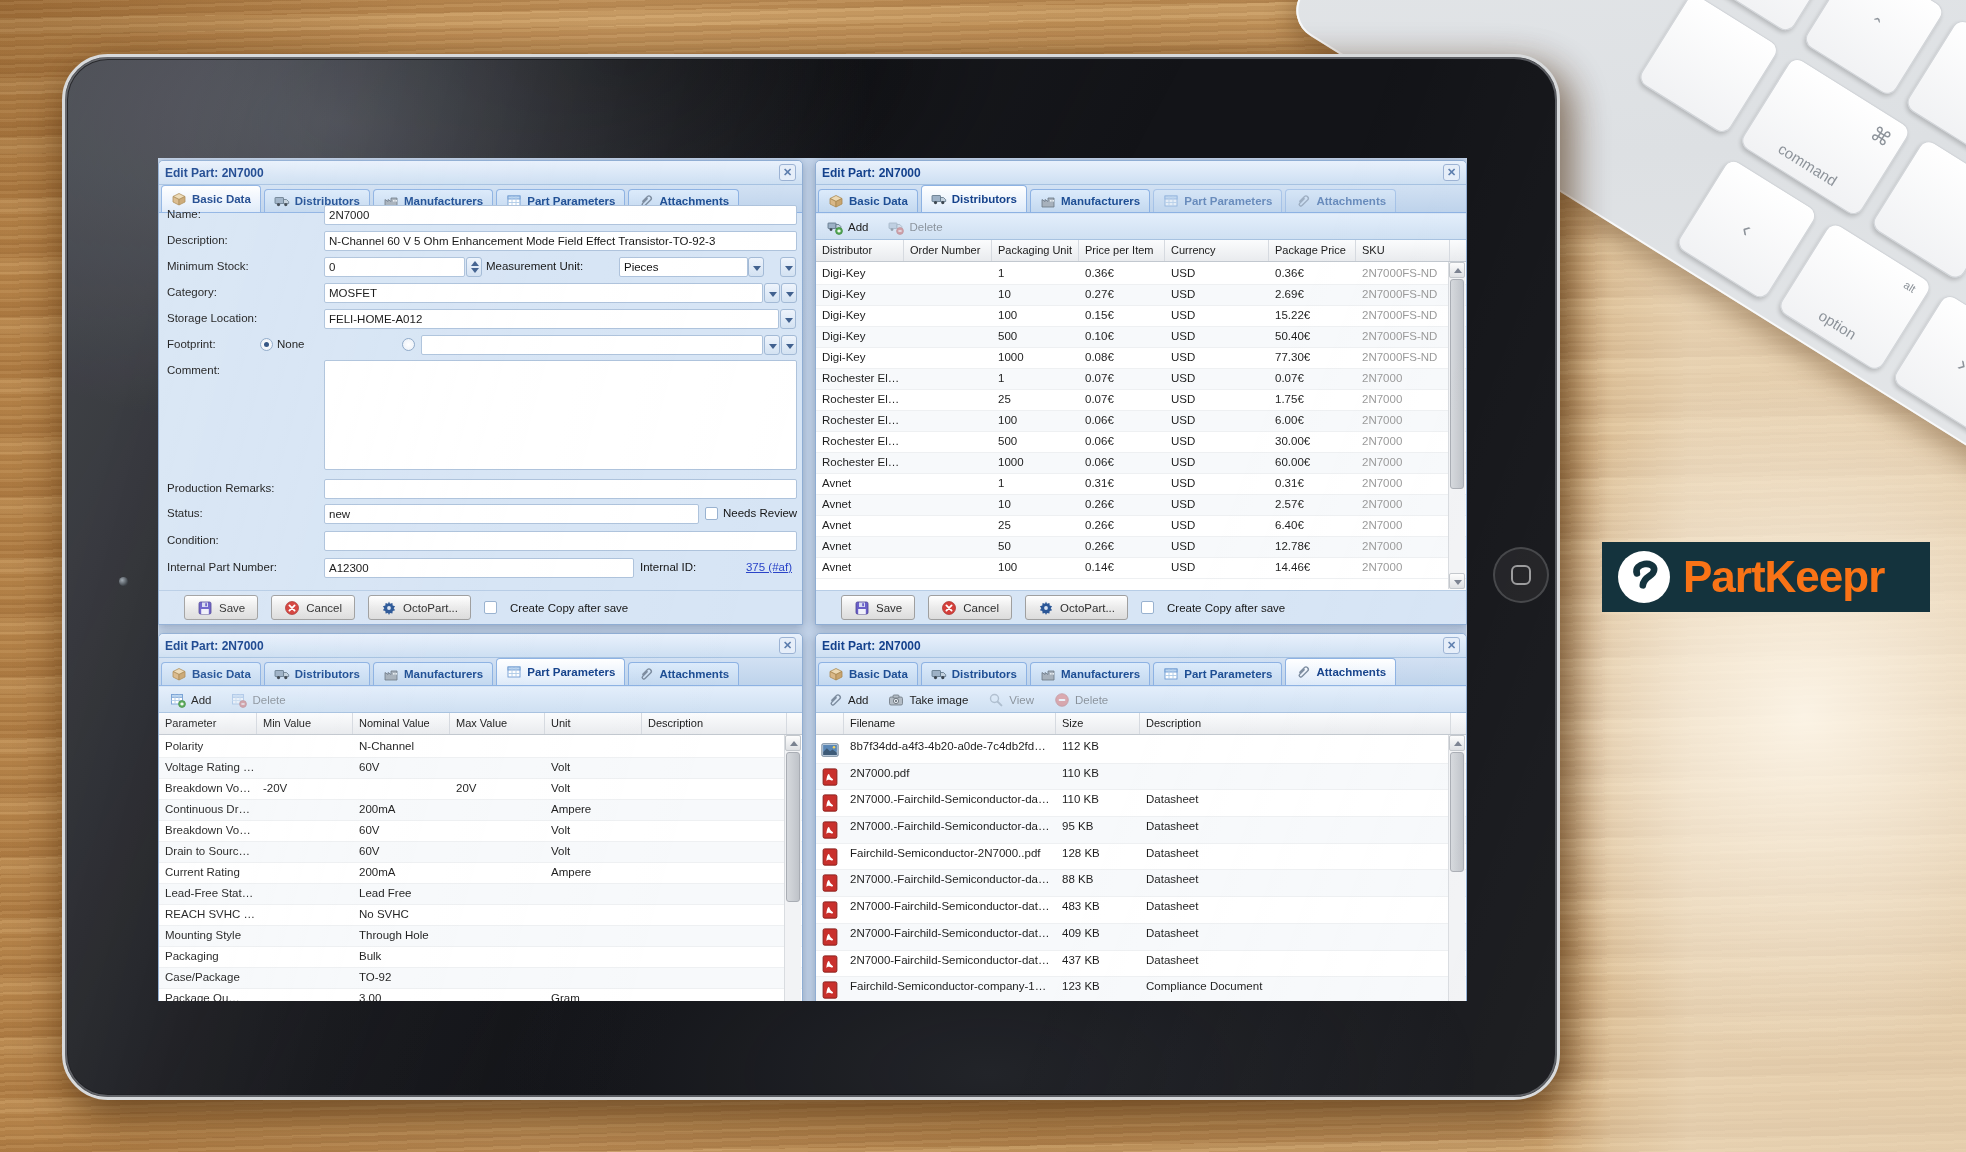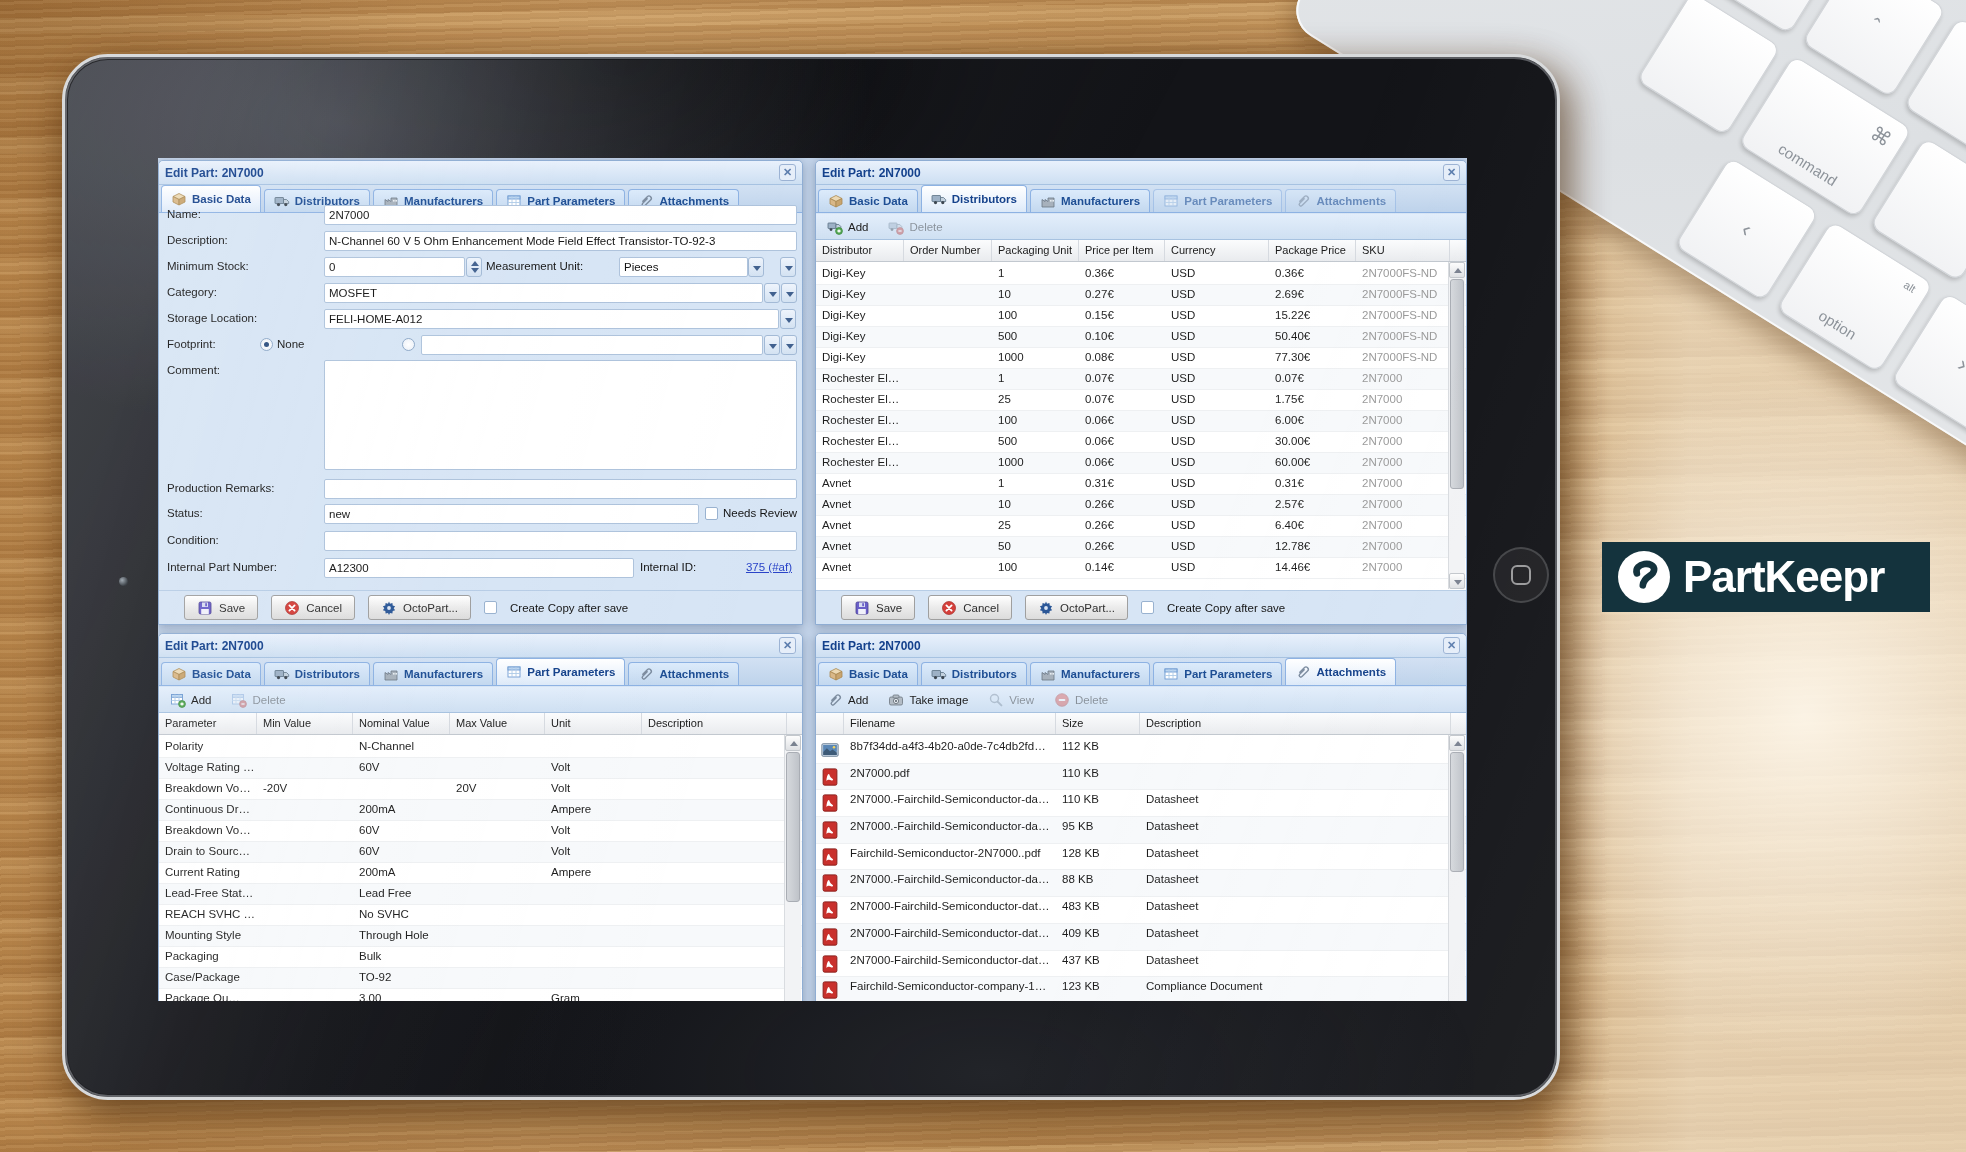--- a/index.html
+++ b/index.html
@@ -1023,15 +1023,15 @@
     </div>
     <div class="glare"></div>
   </div>
 
   <div class="pk-logo" style="background: rgb(20, 51, 61);">
     <div class="pk-circle">
       <svg width="38" height="38" viewBox="0 0 32 32">
         <path d="M10 13 C7 4 25 2 24.5 10 C24.2 16 16 14.5 15 23" fill="none" stroke="#14333d" stroke-width="5.6" stroke-linecap="round"></path>
       </svg>
     </div>
-    <div class="pk-text" style="color: #ffffff;">PartKeepr</div>
+    <div class="pk-text" style="color: #f97316;">PartKeepr</div>
   </div>
 </div>
 
 </body></html>

